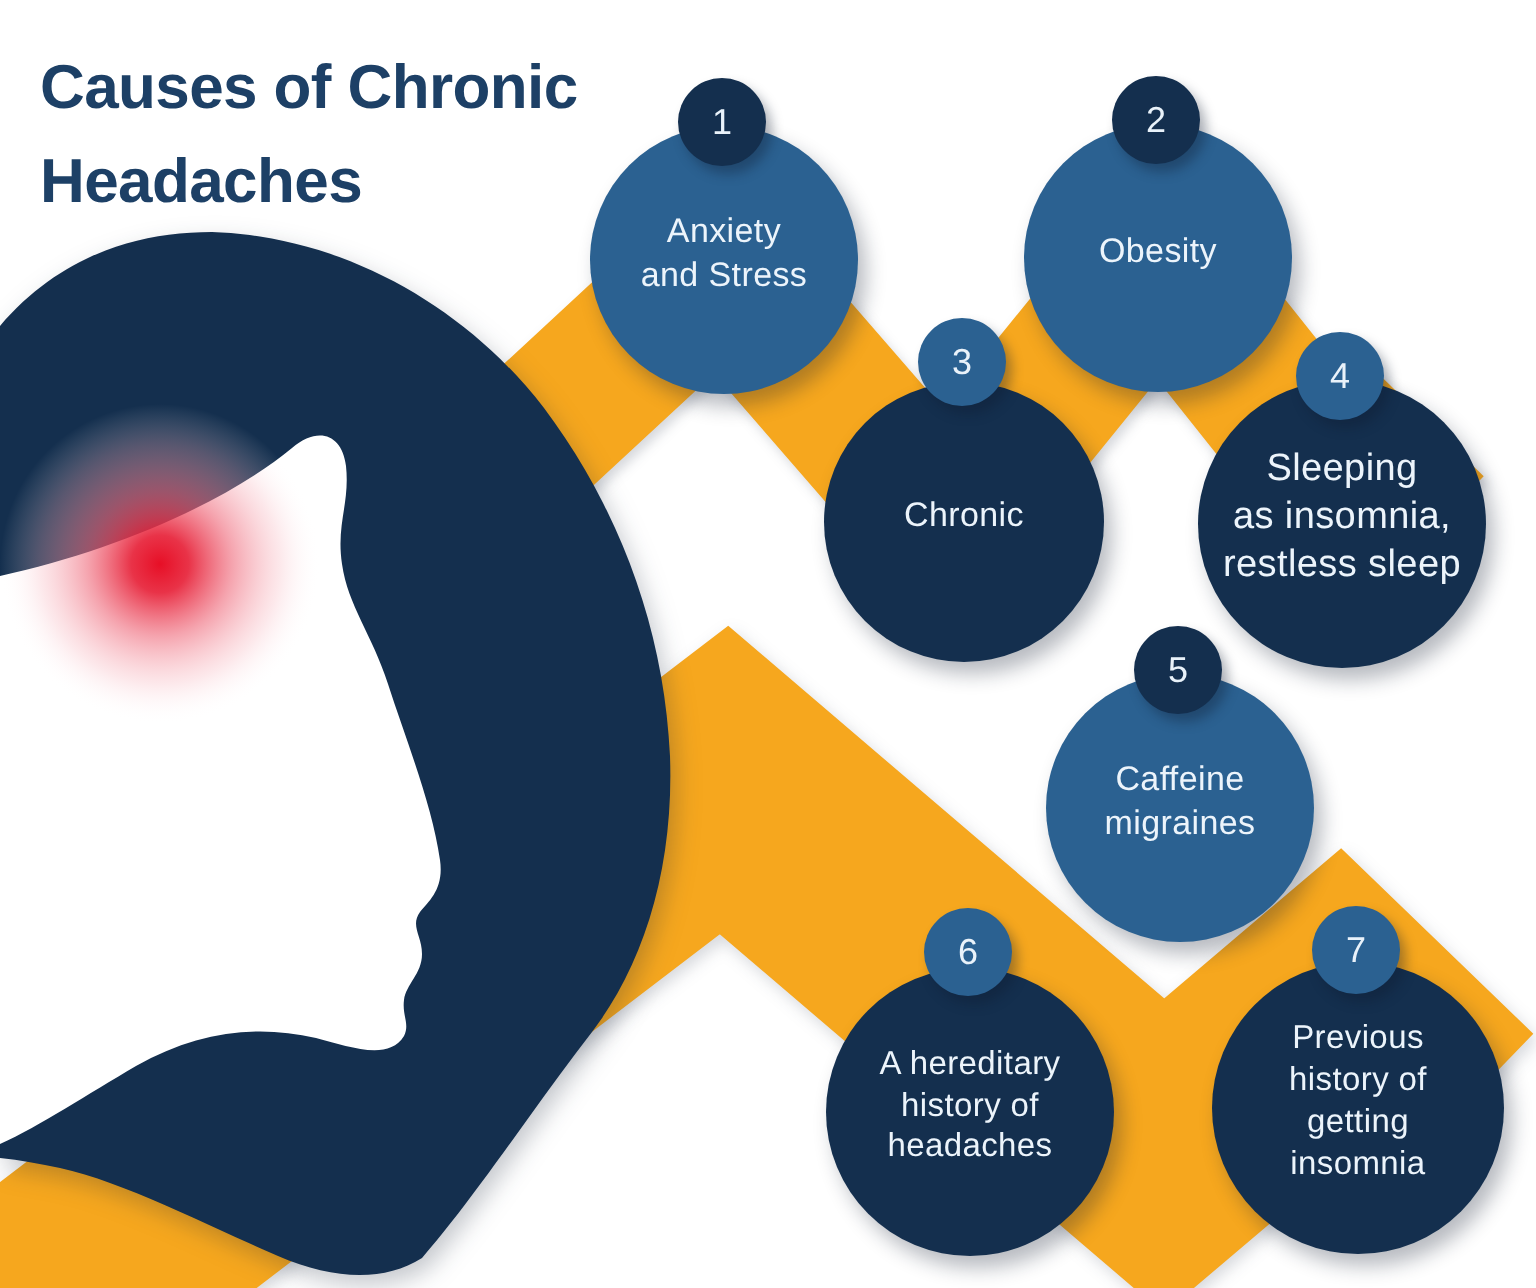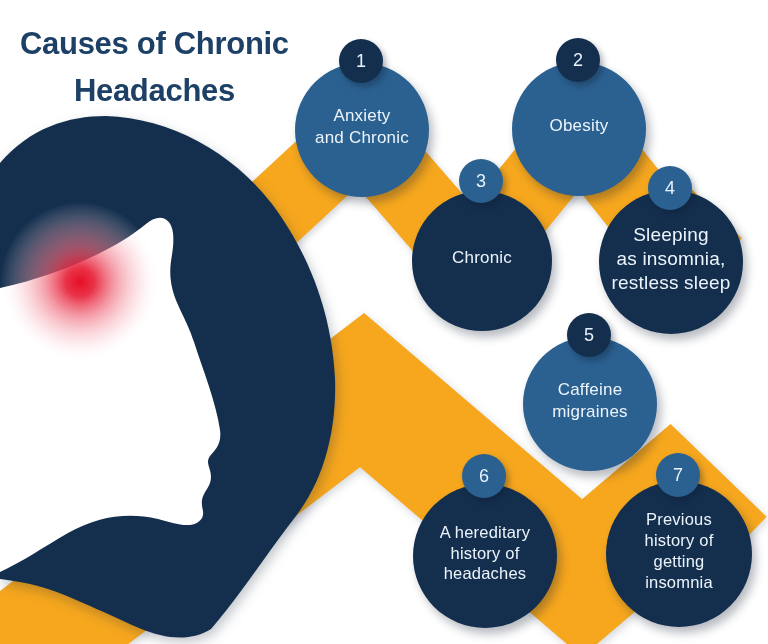--- a/index.html
+++ b/index.html
@@ -4,21 +4,21 @@
 <style>
   html,body{margin:0;padding:0;background:#fff;}
   .stage{position:relative;width:768px;height:644px;background:#ffffff;overflow:hidden;
          font-family:"Liberation Sans",sans-serif;}
   .bg-art{position:absolute;inset:0;width:768px;height:644px;}
   .zz-top{filter:drop-shadow(2px 3px 3px rgba(30,40,60,.18));}
   .zz-bottom{filter:drop-shadow(2px 3px 4px rgba(30,40,60,.18));}
   .head-fill{filter:drop-shadow(3px 5px 6px rgba(20,30,50,.25));}
 
   .title{position:absolute;left:20px;top:20px;color:#1D4066;font-weight:bold;
-         font-size:31px;line-height:47px;letter-spacing:-0.3px;text-align:center;}
+         font-size:31px;line-height:47px;letter-spacing:-0.3px;}
 
   .bubble{position:absolute;border-radius:50%;display:flex;align-items:center;justify-content:center;
           text-align:center;box-shadow:4px 6px 10px rgba(15,25,45,.30);}
   .bubble.blue{background:#2B6191;}
   .bubble.navy{background:#142F4E;}
   .label{color:#ECF4FB;line-height:1.27;letter-spacing:.2px;transform:translateY(-3px);}
   .label div{white-space:nowrap;}
   .fs17{font-size:17px;} .fs16{font-size:16.5px;} .fs15{font-size:19px;}
 
   .badge{position:absolute;width:44px;height:44px;border-radius:50%;top:-24px;left:calc(50% - 23px);
@@ -90,21 +90,21 @@
 
   <div class="title">
     <div>Causes of Chronic</div>
     <div>Headaches</div>
   </div>
 
   <div class="bubble blue c1">
     <div class="badge">1</div>
     <div class="label fs17">
       <div>Anxiety</div>
-      <div>and Chronic</div>
+      <div>and Stress</div>
     </div>
   </div>
 
   <div class="bubble blue c2">
     <div class="badge">2</div>
     <div class="label fs17">
       <div>Obesity</div>
     </div>
   </div>
 

